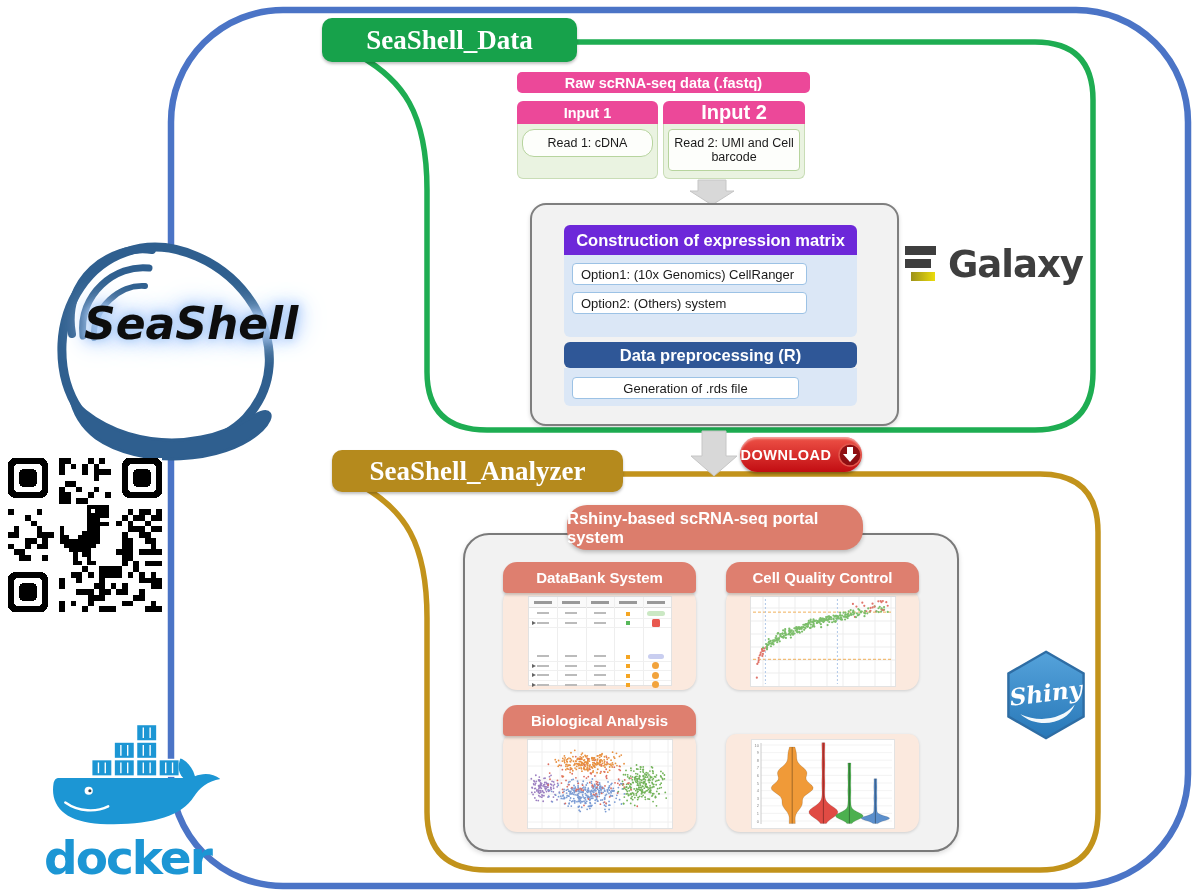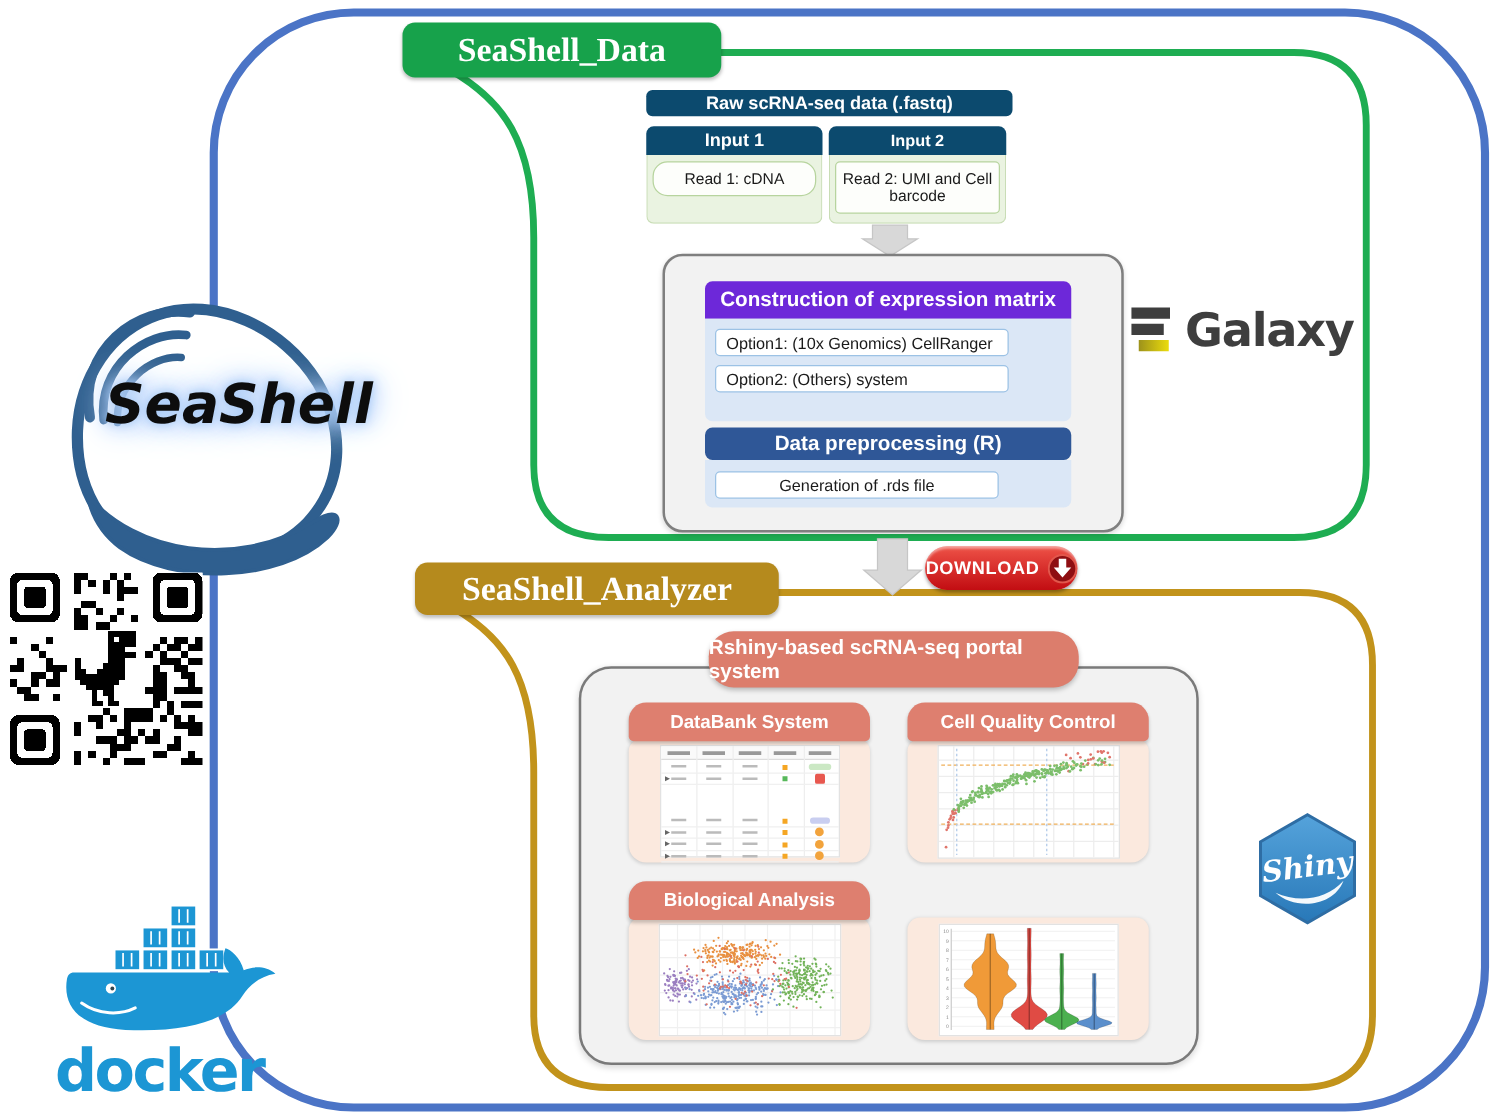--- a/index.html
+++ b/index.html
@@ -12,25 +12,25 @@
   #frame-layer{left:0;top:0;z-index:1;}
 
   
   .tag{z-index:6;display:flex;align-items:center;justify-content:center;
        color:#fff;font-family:"Liberation Serif",serif;font-weight:bold;font-size:27px;
        border-radius:10px;box-shadow:0 2px 3px rgba(0,0,0,.25);}
   #badge-data{left:322px;top:18px;width:255px;height:44px;background:#17A24B;}
   #badge-analyzer{left:332px;top:450px;width:291px;height:42px;background:#B58A1D;}
 
   
-  .greenbar{z-index:4;background:#0c4a6e;color:#fff;font-weight:bold;display:flex;
+  .greenbar{z-index:4;background:#ec4899;color:#fff;font-weight:bold;display:flex;
             align-items:center;justify-content:center;border-radius:5px;}
   #raw-header{left:517px;top:72px;width:293px;height:21px;font-size:14.5px;}
   #input1-header{left:517px;top:101px;width:141px;height:23px;font-size:14.5px;border-radius:6px 6px 0 0;}
-  #input2-header{left:663px;top:101px;width:142px;height:23px;font-size:13px;border-radius:6px 6px 0 0;}
+  #input2-header{left:663px;top:101px;width:142px;height:23px;font-size:20px;border-radius:6px 6px 0 0;}
   .input-body{z-index:4;background:#EAF3E1;border:1px solid #C9DDB6;border-top:none;
               border-radius:0 0 6px 6px;}
   #input1-body{left:517px;top:124px;width:139px;height:54px;}
   #input2-body{left:663px;top:124px;width:140px;height:54px;}
   .read-box{position:absolute;left:4px;top:5px;right:4px;background:#FDFEFB;border:1px solid #B7D49E;
             border-radius:4px;color:#1a1a1a;font-size:12.5px;display:flex;align-items:center;
             justify-content:center;text-align:center;padding:2px 3px;line-height:1.15;}
   #matrix-box{left:530px;top:203px;width:365px;height:219px;background:#F2F2F2;
               border:2.5px solid #7F7F7F;border-radius:16px;z-index:4;box-shadow:0 2px 4px rgba(0,0,0,.15);}
   .bluehead{position:absolute;left:32px;width:293px;color:#fff;font-weight:bold;font-size:16.5px;

